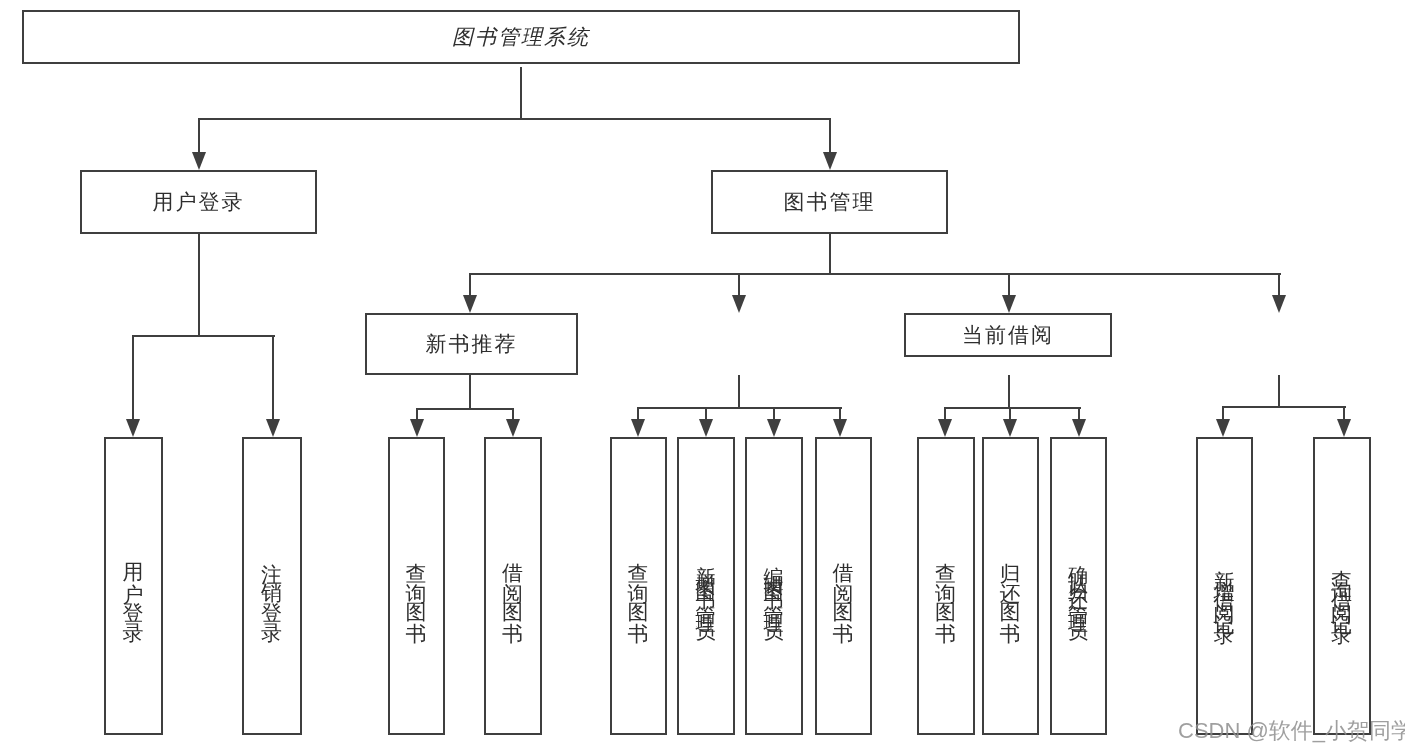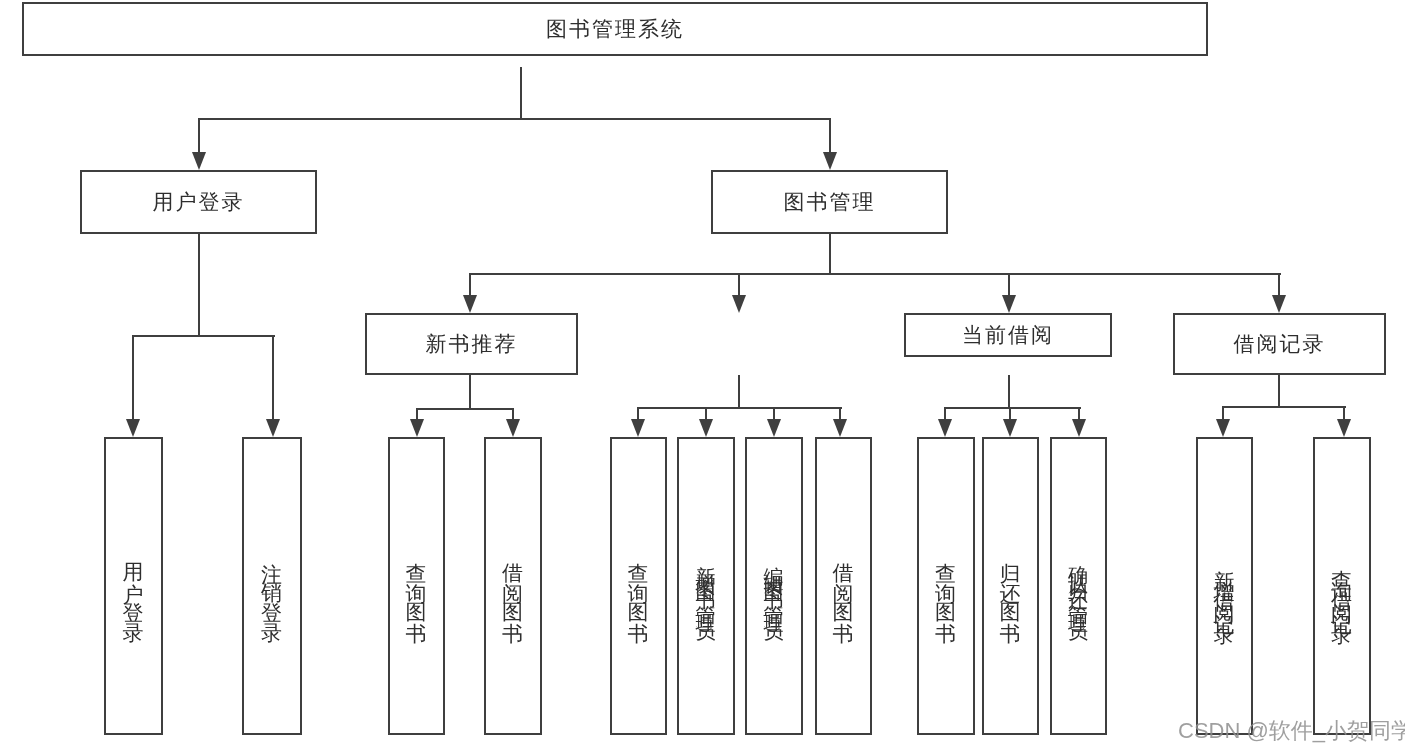--- a/index.html
+++ b/index.html
@@ -34,39 +34,36 @@
   .watermark{
     position:absolute;left:1178px;top:716px;font-size:22px;
     color:var(--wm);opacity:.85;white-space:nowrap;z-index:5;
   }
 </style>
 </head>
 <body>
 
 <div class="canvas">
 
-  <div class="node" style="left:22px;top:2px;width:1186px;height:54px;">
+  <div class="node" style="left:22px;top:10px;width:998px;height:54px;font-style:italic;">
     <span>图书管理系统</span>
   </div>
 
   <div class="node" style="left:80px;top:170px;width:237px;height:64px;">
     <span>用户登录</span>
   </div>
   <div class="node" style="left:711px;top:170px;width:237px;height:64px;">
     <span>图书管理</span>
   </div>
 
   <div class="node" style="left:365px;top:313px;width:213px;height:62px;">
     <span>新书推荐</span>
   </div>
   <div class="node" style="left:904px;top:313px;width:208px;height:44px;">
     <span>当前借阅</span>
-  </div>
-  <div class="node" style="left:1173px;top:313px;width:213px;height:62px;">
-    <span>借阅记录</span>
   </div>
 
   <div class="node leaf" style="left:104px;top:437px;width:59px;height:298px;">
     <span class="v">用户登录</span>
   </div>
   <div class="node leaf" style="left:242px;top:437px;width:60px;height:298px;">
     <span class="v">注销登录</span>
   </div>
 
   <div class="node leaf" style="left:388px;top:437px;width:57px;height:298px;">

